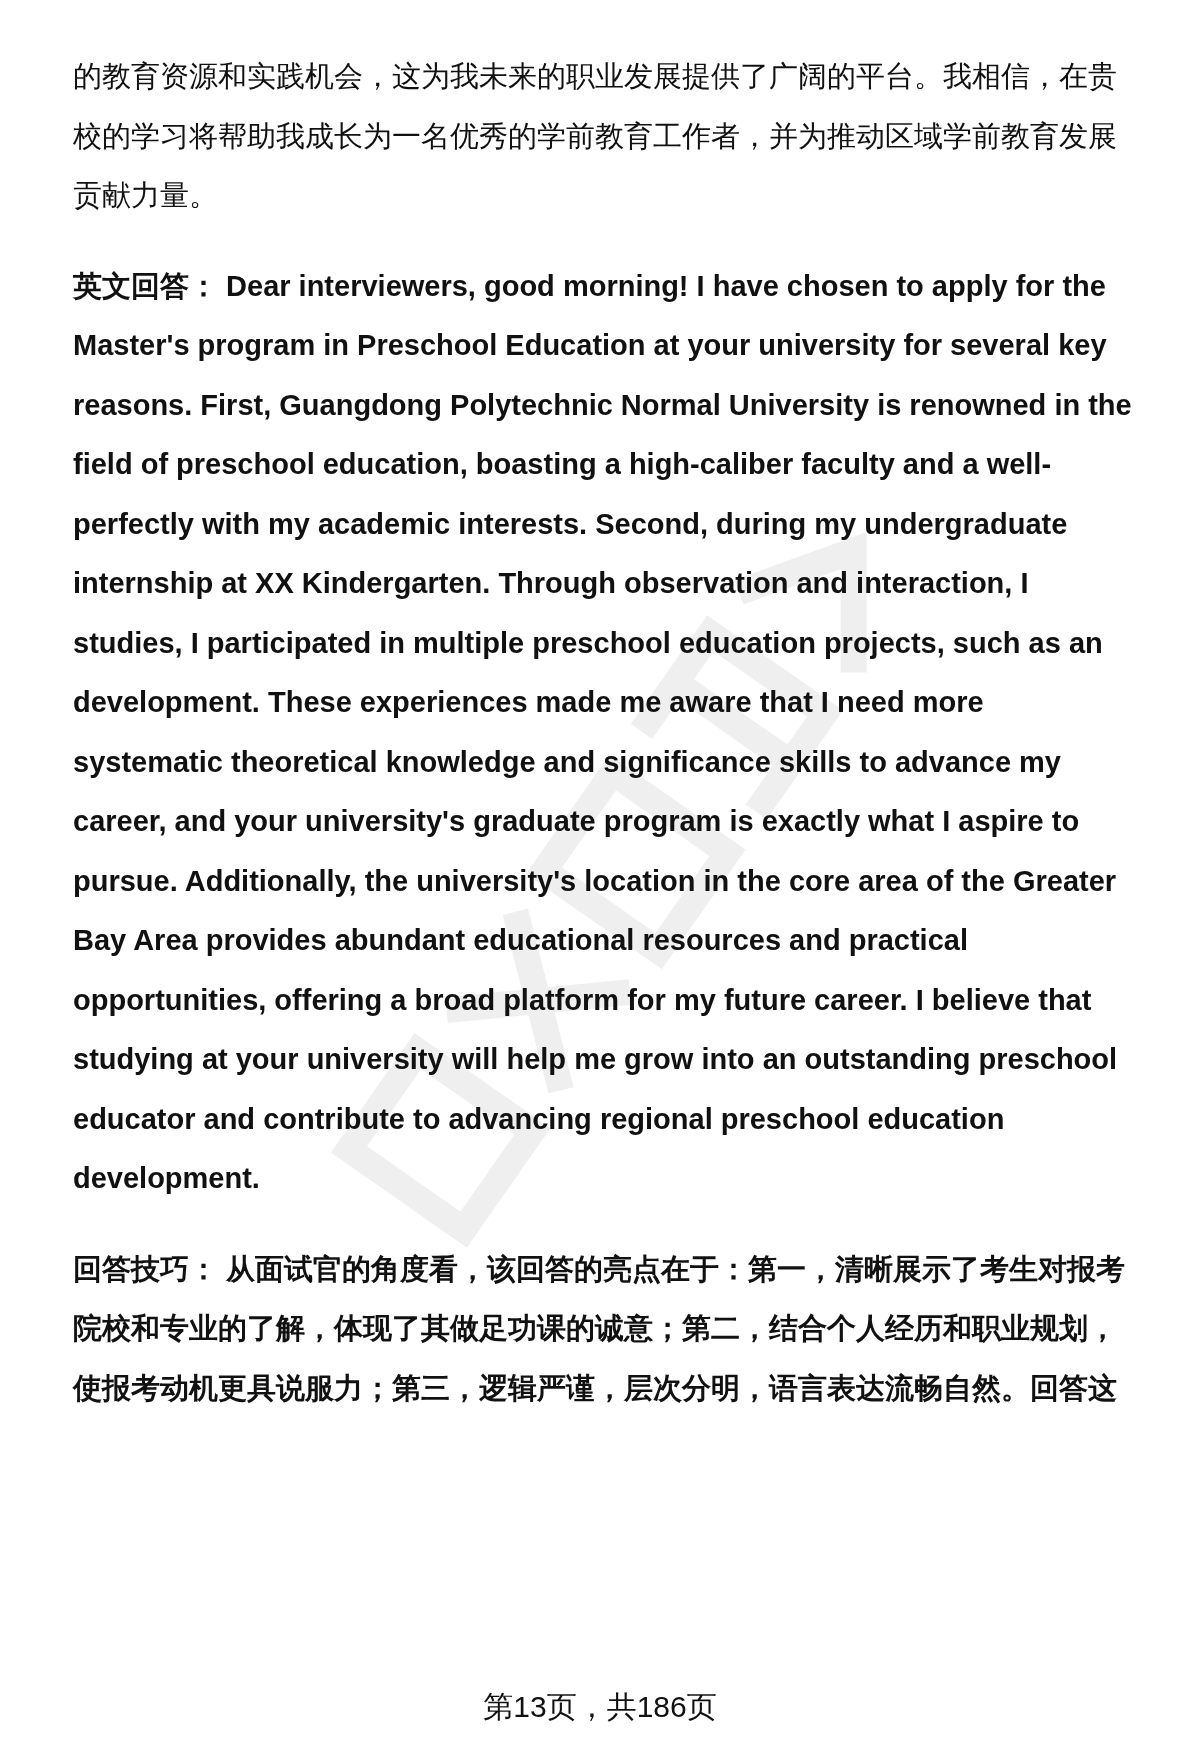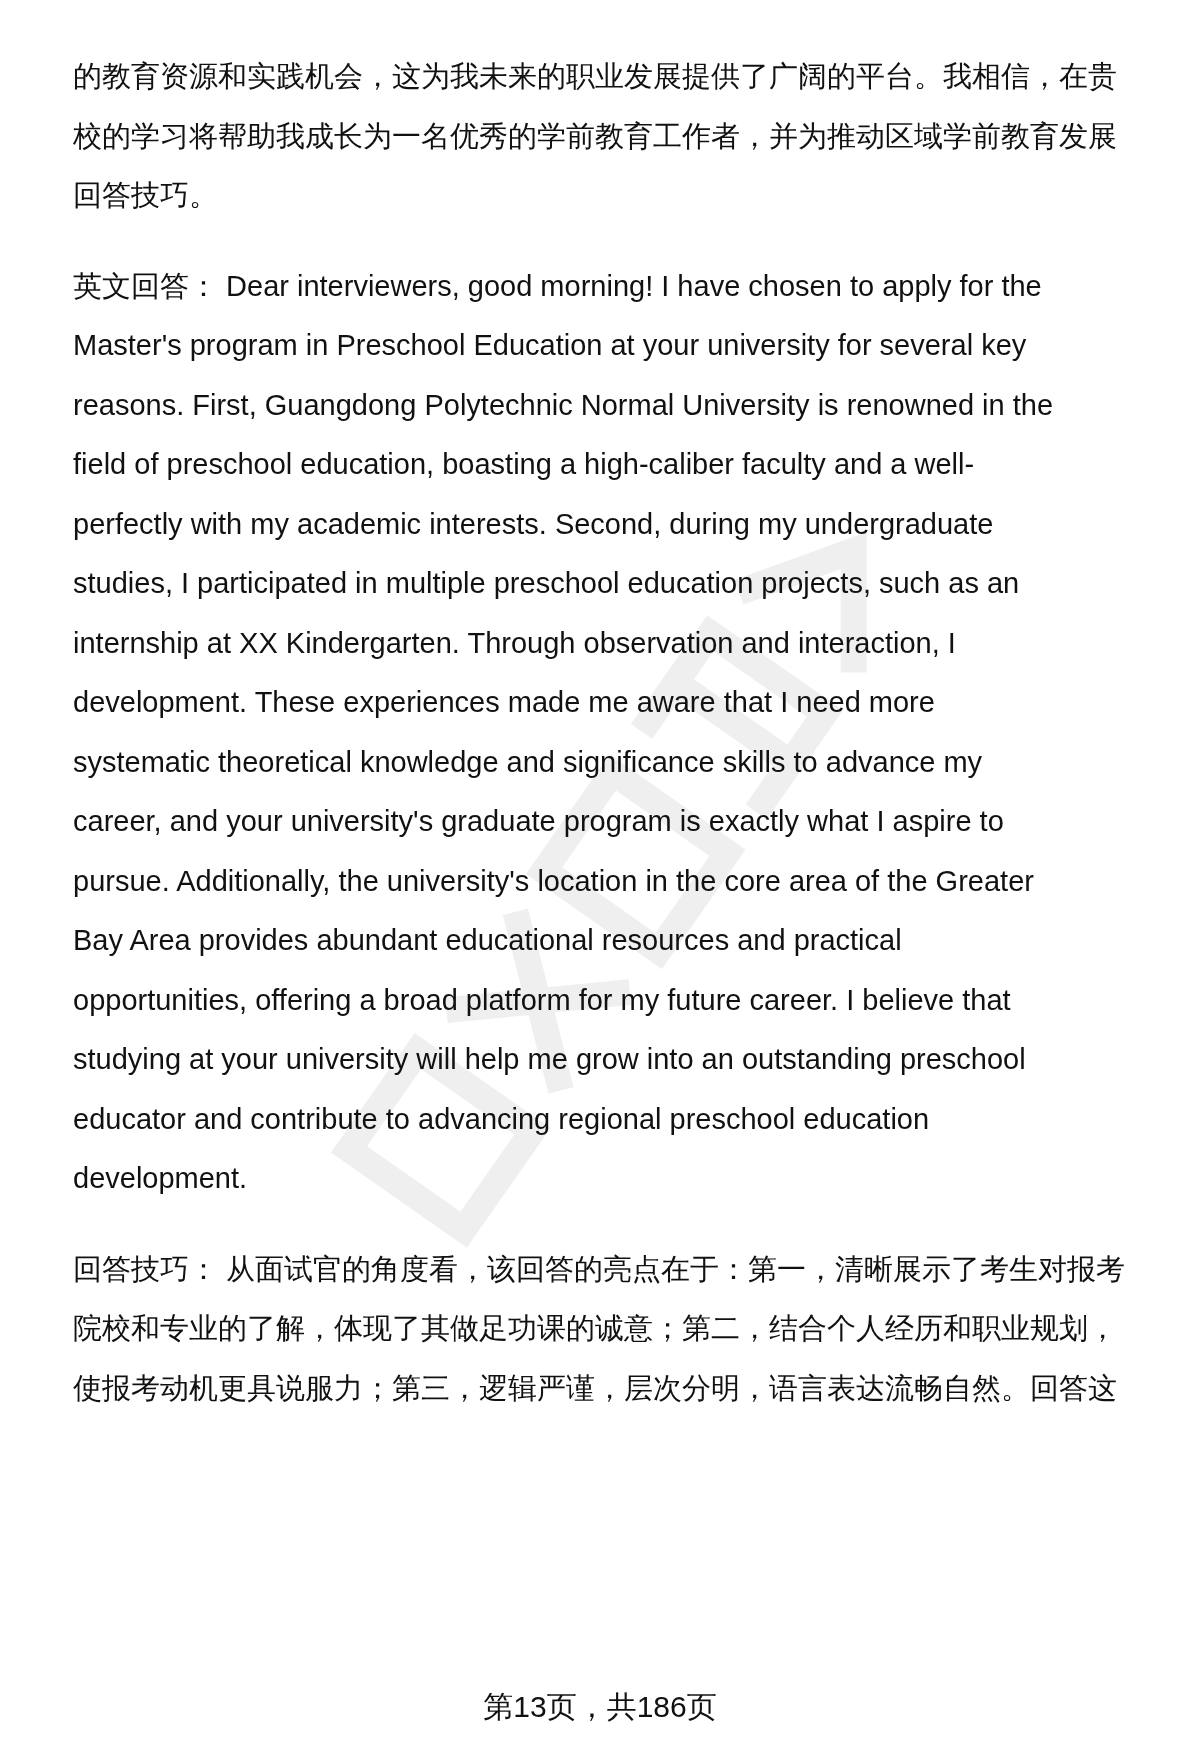--- a/index.html
+++ b/index.html
@@ -35,21 +35,21 @@
     .watermark svg { width: 100%; height: 100%; }
     .content {
       position: absolute;
       left: 73px;
       top: 47px;
       width: 1095px;
       font-size: 29px;
       line-height: 59.5px;
     }
     .para { margin: 0; }
-    .para + .para { margin-top: 31px; }
+    .para + .para { margin-top: 31px; font-weight: bold; }
     .line {
       display: block;
       white-space: nowrap;
       height: 59.5px;
     }
     .label { }
     .footer {
       position: absolute;
       left: 0;
       width: 1200px;
@@ -75,31 +75,31 @@
         <path d="M740 380 L840 450 L740 520"></path>
       </g>
     </svg>
   </div>
 
   <div class="content">
 
     <p class="para">
       <span class="line">的教育资源和实践机会，这为我未来的职业发展提供了广阔的平台。我相信，在贵</span>
       <span class="line">校的学习将帮助我成长为一名优秀的学前教育工作者，并为推动区域学前教育发展</span>
-      <span class="line">回答技巧。</span>
+      <span class="line">贡献力量。</span>
     </p>
 
     <p class="para">
       <span class="line"><span class="label">英文回答：</span><span> Dear interviewers, good morning! I have chosen to apply for the</span></span>
       <span class="line">Master's program in Preschool Education at your university for several key</span>
       <span class="line">reasons. First, Guangdong Polytechnic Normal University is renowned in the</span>
       <span class="line">field of preschool education, boasting a high-caliber faculty and a well-</span>
       <span class="line">perfectly with my academic interests. Second, during my undergraduate</span>
+      <span class="line">internship at XX Kindergarten. Through observation and interaction, I</span>
       <span class="line">studies, I participated in multiple preschool education projects, such as an</span>
-      <span class="line">internship at XX Kindergarten. Through observation and interaction, I</span>
       <span class="line">development. These experiences made me aware that I need more</span>
       <span class="line">systematic theoretical knowledge and significance skills to advance my</span>
       <span class="line">career, and your university's graduate program is exactly what I aspire to</span>
       <span class="line">pursue. Additionally, the university's location in the core area of the Greater</span>
       <span class="line">Bay Area provides abundant educational resources and practical</span>
       <span class="line">opportunities, offering a broad platform for my future career. I believe that</span>
       <span class="line">studying at your university will help me grow into an outstanding preschool</span>
       <span class="line">educator and contribute to advancing regional preschool education</span>
       <span class="line">development.</span>
     </p>

